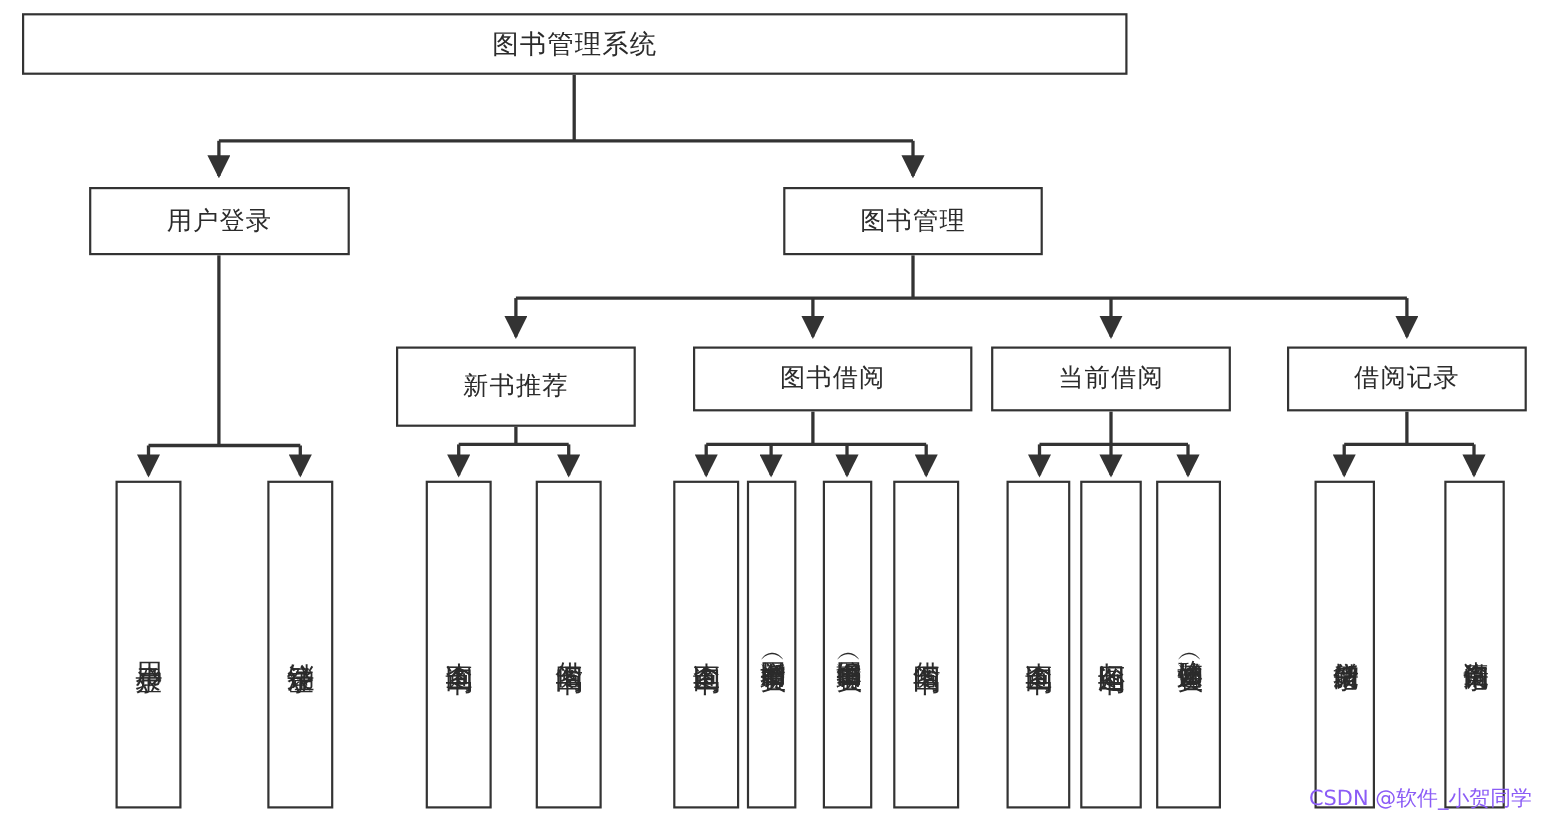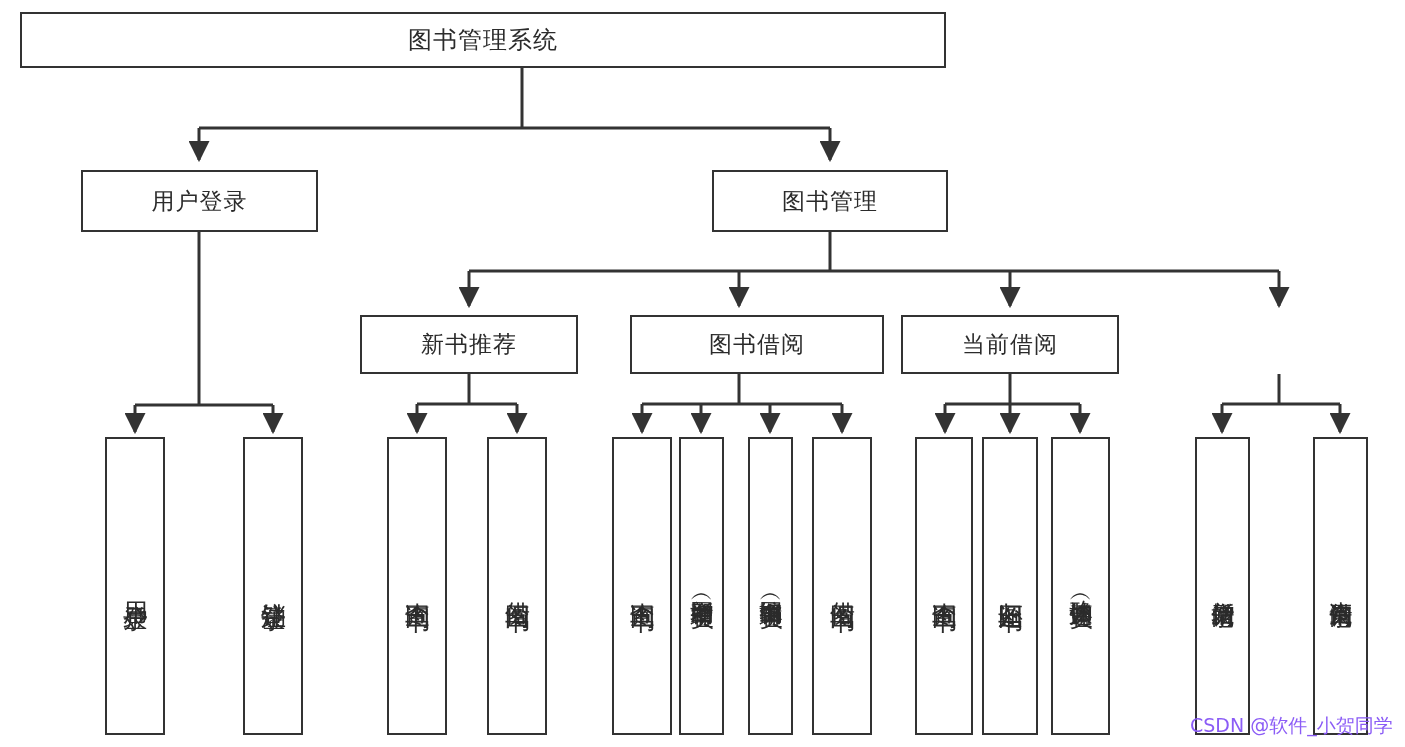--- a/index.html
+++ b/index.html
@@ -129,40 +129,43 @@
       <path d="M 1010 404 L 1010 432" marker-end="url(#arrow)"></path>
       <path d="M 1080 404 L 1080 432" marker-end="url(#arrow)"></path>
 
       <path d="M 1279 374 L 1279 404"></path>
       <path d="M 1222 404 L 1340 404"></path>
       <path d="M 1222 404 L 1222 432" marker-end="url(#arrow)"></path>
       <path d="M 1340 404 L 1340 432" marker-end="url(#arrow)"></path>
     </g>
   </svg>
 
-  <div class="node horiz root" style="left:20px; top:12px; width:926px; height:56px;">
+  <div class="node horiz root" style="left:20px; top:12px; width:1005px; height:56px;">
     <span class="label">图书管理系统</span>
   </div>
 
   <div class="node horiz" style="left:81px; top:170px; width:237px; height:62px;">
     <span class="label">用户登录</span>
   </div>
   <div class="node horiz" style="left:712px; top:170px; width:236px; height:62px;">
     <span class="label">图书管理</span>
   </div>
 
-  <div class="node horiz" style="left:360px; top:315px; width:218px; height:59px;">
+  <div class="node horiz" style="left:360px; top:315px; width:218px; height:73px;">
     <span class="label">新书推荐</span>
   </div>
   <div class="node horiz" style="left:630px; top:315px; width:254px; height:59px;">
     <span class="label">图书借阅</span>
   </div>
   <div class="node horiz" style="left:901px; top:315px; width:218px; height:59px;">
     <span class="label">当前借阅</span>
   </div>
+  <div class="node horiz" style="left:1170px; top:315px; width:218px; height:59px;">
+    <span class="label">借阅记录</span>
+  </div>
 
   <div class="node vert" style="left:105px; top:437px; width:60px; height:298px;">
     <span class="label">用户登录</span>
   </div>
   <div class="node vert" style="left:243px; top:437px; width:60px; height:298px;">
     <span class="label">注销登录</span>
   </div>
 
   <div class="node vert" style="left:387px; top:437px; width:60px; height:298px;">
     <span class="label">查询图书</span>

